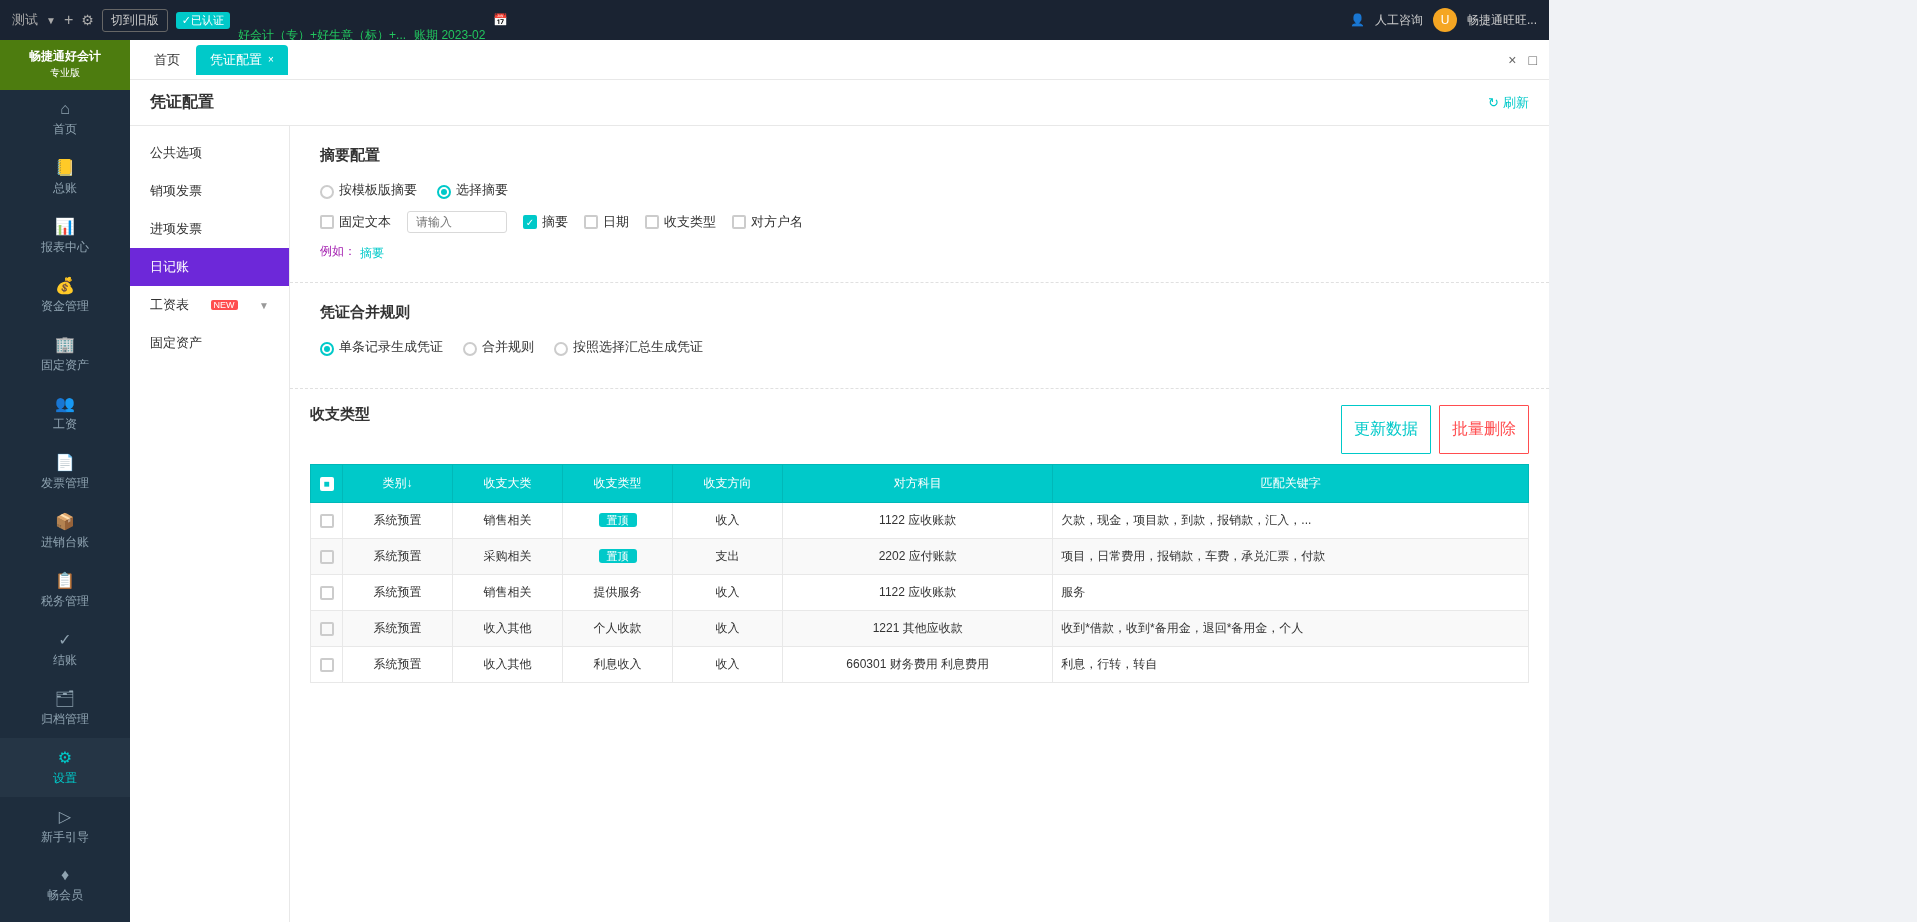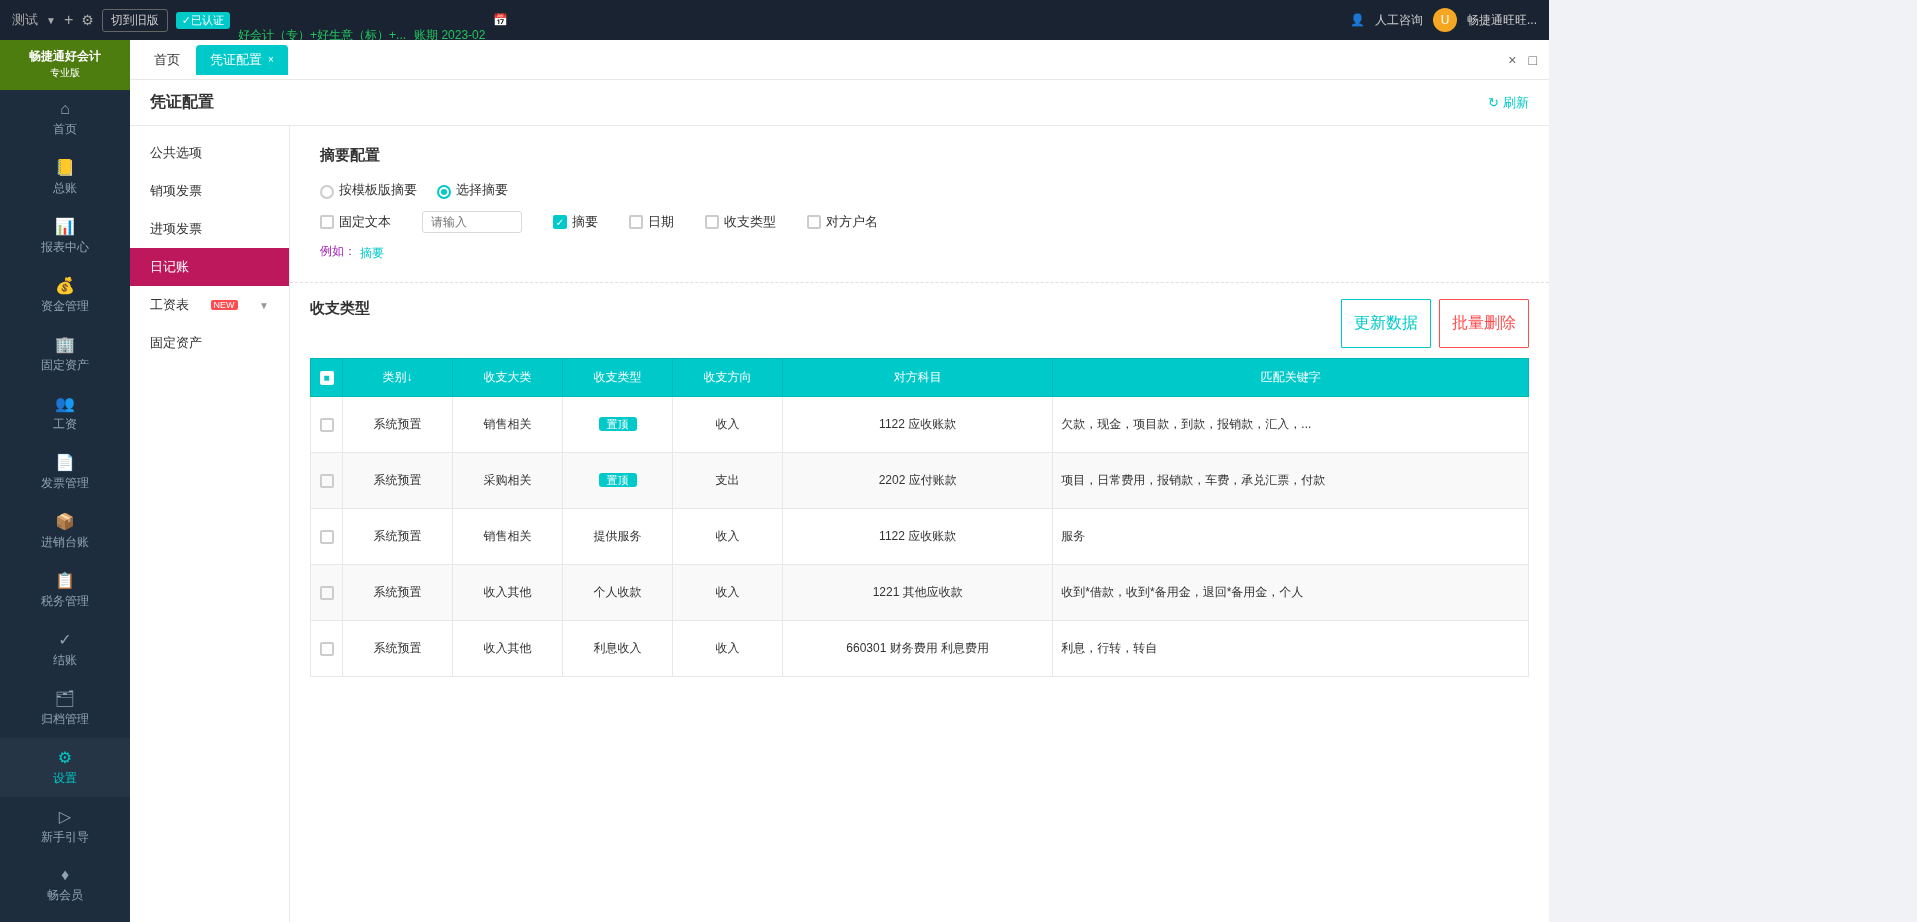--- a/index.html
+++ b/index.html
@@ -31,36 +31,36 @@
     .tab.active { background: #00c9c9; color: #fff; }
     .tab-close { font-size: 10px; cursor: pointer; }
     .tab-home { color: #333; font-size: 13px; padding: 6px 12px; }
     .page-header { background: #fff; padding: 12px 20px; display: flex; align-items: center; justify-content: space-between; border-bottom: 1px solid #e8e8e8; }
     .page-title { font-size: 16px; font-weight: bold; color: #333; }
     .refresh-btn { color: #00c9c9; cursor: pointer; font-size: 13px; display: flex; align-items: center; gap: 4px; }
 
     .config-layout { display: flex; height: calc(922px - 40px - 40px - 44px); }
     .config-sidebar { width: 160px; background: #fff; border-right: 1px solid #e8e8e8; flex-shrink: 0; padding-top: 8px; }
     .config-sidebar-item { padding: 10px 20px; cursor: pointer; color: #333; font-size: 13px; display: flex; align-items: center; gap: 6px; }
-    .config-sidebar-item.active { background: #be185d; color: #fff; }
+    .config-sidebar-item.active { background: #6d28d9; color: #fff; }
     .new-badge { background: #ff4d4f; color: #fff; font-size: 9px; padding: 0 3px; border-radius: 2px; }
 
     .config-main { flex: 1; overflow-y: auto; background: #fff; padding: 0; }
     .config-section { padding: 20px 30px; border-bottom: 1px dashed #e0e0e0; }
     .config-section-title { font-size: 15px; font-weight: bold; color: #333; margin-bottom: 16px; }
 
     
     .radio-group { display: flex; gap: 20px; align-items: center; margin-bottom: 12px; }
     .radio-item { display: flex; align-items: flex-end; gap: 5px; cursor: pointer; font-size: 13px; }
     .radio-dot { width: 14px; height: 14px; border-radius: 50%; border: 2px solid #ccc; display: flex; align-items: center; justify-content: center; }
     .radio-dot.checked { border-color: #00c9c9; }
     .radio-dot.checked::after { content: ''; width: 6px; height: 6px; border-radius: 50%; background: #00c9c9; }
 
     
-    .checkbox-group { display: flex; gap: 31px; align-items: center; margin-bottom: 8px; flex-wrap: wrap; }
+    .checkbox-group { display: flex; gap: 16px; align-items: center; margin-bottom: 8px; flex-wrap: wrap; }
     .checkbox-item { display: flex; align-items: center; gap: 5px; cursor: pointer; font-size: 13px; }
     .checkbox-box { width: 14px; height: 14px; border: 2px solid #ccc; border-radius: 2px; display: flex; align-items: center; justify-content: center; }
     .checkbox-box.checked { background: #00c9c9; border-color: #00c9c9; color: #fff; font-size: 10px; }
     .text-input-small { border: 1px solid #d9d9d9; border-radius: 3px; padding: 3px 8px; font-size: 12px; color: #999; width: 100px; }
 
     .example-text { color: #00c9c9; font-size: 12px; margin-top: 4px; }
     .example-label { color: #a21caf; font-size: 12px; }
 
     
     .table-section { padding: 16px 20px; }
@@ -68,21 +68,21 @@
     .action-btn { padding: 13px 12px; border-radius: 1px; cursor: pointer; font-size: 16px; border: 1px solid; }
     .action-btn.primary { background: #fff; border-color: #00c9c9; color: #00c9c9; }
     .action-btn.danger { background: #fff; border-color: #ff4d4f; color: #ff4d4f; }
 
     
     .data-table { width: 100%; border-collapse: collapse; font-size: 12px; }
     .data-table thead tr { background: #00c9c9; color: #fff; }
     .data-table thead th { padding: 10px 8px; text-align: center; font-weight: normal; border: 1px solid #00b8b8; }
     .data-table tbody tr { background: #fff; }
     .data-table tbody tr:nth-child(even) { background: #f9f9f9; }
-    .data-table tbody td { padding: 19px 8px; text-align: center; border: 1px solid #e8e8e8; color: #333; }
+    .data-table tbody td { padding: 9px 8px; text-align: center; border: 1px solid #e8e8e8; color: #333; }
     .tag-btn { background: #00c9c9; color: #fff; padding: 1px 8px; border-radius: 3px; font-size: 11px; cursor: pointer; }
     .checkbox-th { width: 32px; }
   </style>
 </head>
 <body>
 
 <div class="app-wrapper">
 
   <div class="top-bar">
     <span style="color:#aaa;font-size:13px;">测试</span>
@@ -254,20 +254,37 @@
                   <span>对方户名</span>
                 </label>
               </div>
               <div style="display:flex;align-items:center;gap:4px;margin-top:6px;">
                 <span class="example-label">例如：</span>
                 <span class="example-text">摘要</span>
               </div>
             </div>
 
 
+            <div class="config-section">
+              <div class="config-section-title">凭证合并规则</div>
+              <div class="radio-group">
+                <label class="radio-item">
+                  <div class="radio-dot checked"></div>
+                  <span>单条记录生成凭证</span>
+                </label>
+                <label class="radio-item">
+                  <div class="radio-dot"></div>
+                  <span>合并规则</span>
+                </label>
+                <label class="radio-item">
+                  <div class="radio-dot"></div>
+                  <span>按照选择汇总生成凭证</span>
+                </label>
+              </div>
+            </div>
 
             <div class="table-section">
               <div class="table-header-row">
                 <span style="flex:1;font-size:15px;font-weight:bold;color:#333;">收支类型</span>
                 <button class="action-btn primary">更新数据</button>
                 <button class="action-btn danger">批量删除</button>
               </div>
               <table class="data-table">
                 <thead>
                   <tr>

